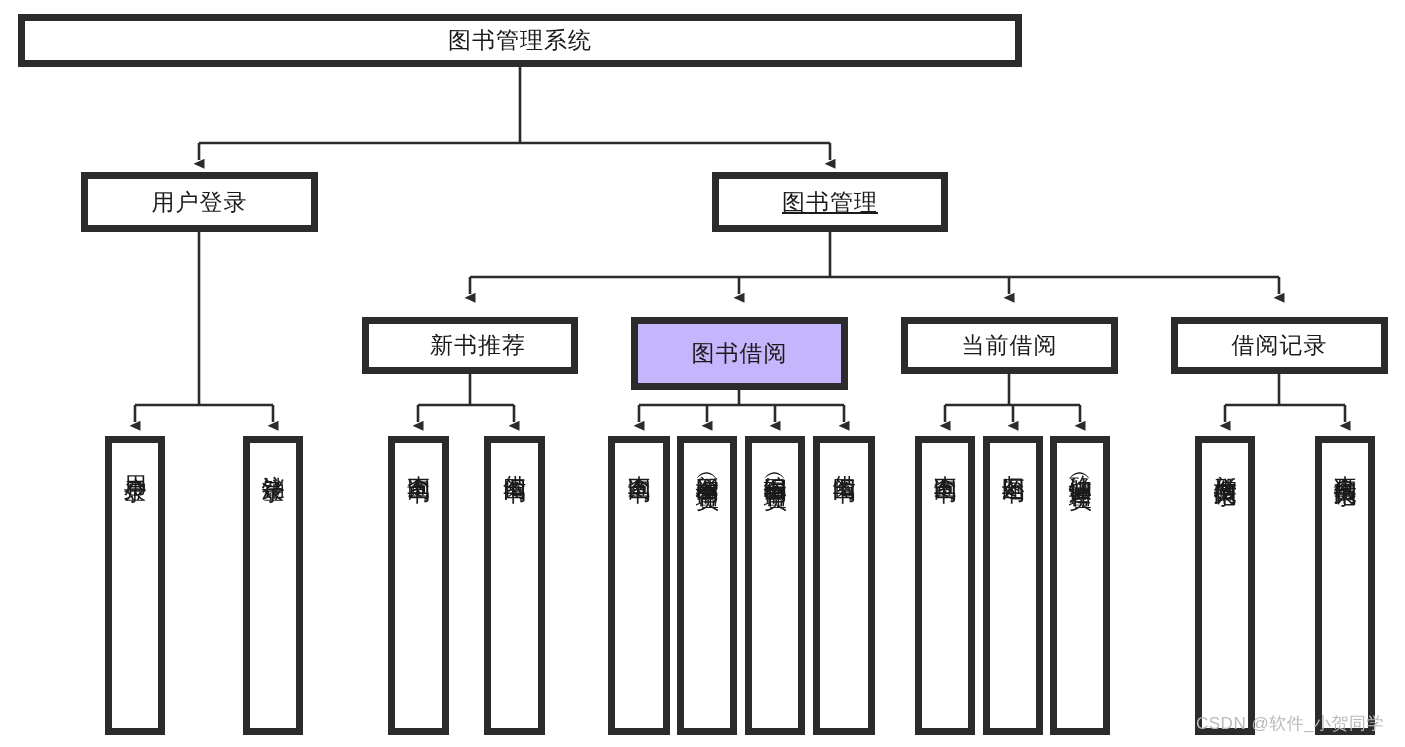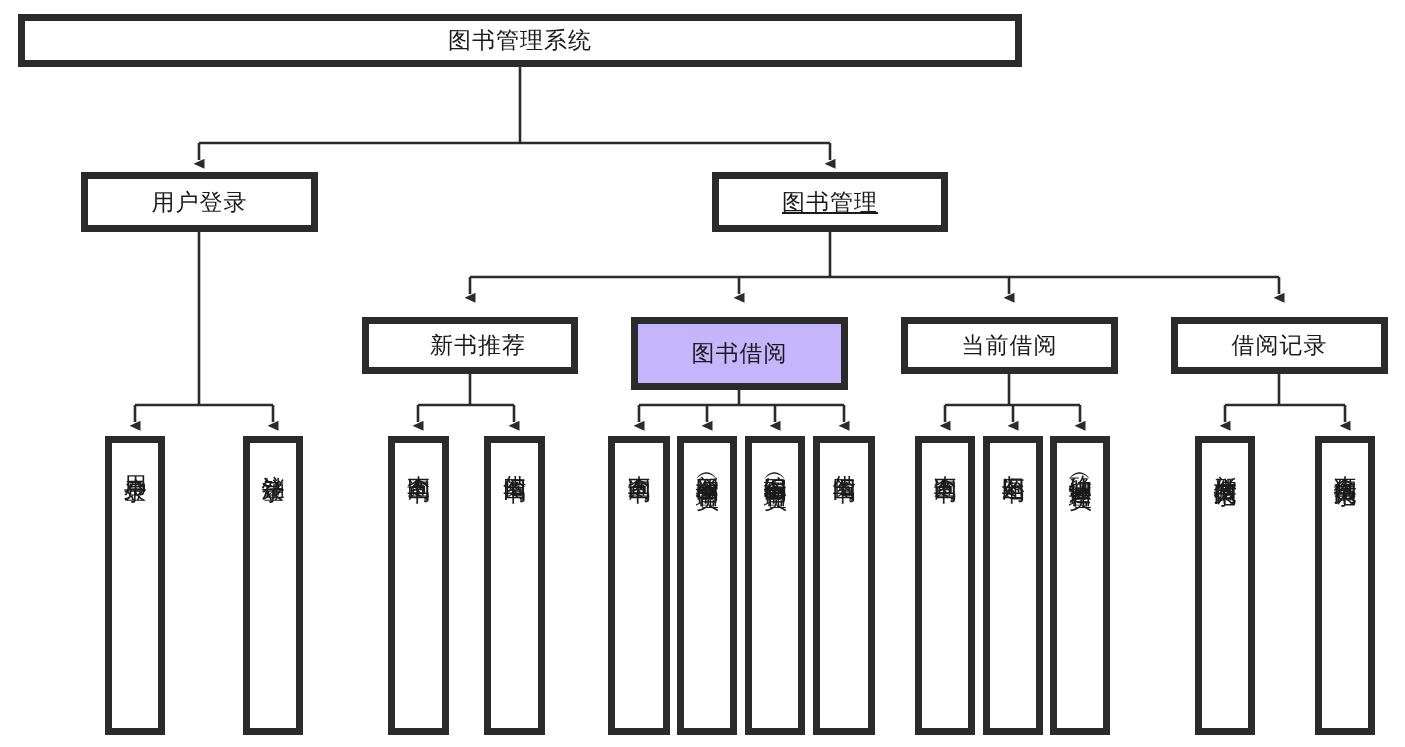--- a/index.html
+++ b/index.html
@@ -163,14 +163,15 @@
         <span class="vtext">确认归还（管理员）</span>
       </div>
       <div class="node vert" style="left: 1195px; top: 436px; width: 60px; height: 299px; border-color: rgb(43, 43, 43); background: rgb(255, 255, 255); color: rgb(26, 26, 26);">
         <span class="vtext">新增借阅记录</span>
       </div>
       <div class="node vert" style="left: 1315px; top: 436px; width: 60px; height: 299px; border-color: rgb(43, 43, 43); background: rgb(255, 255, 255); color: rgb(26, 26, 26);">
         <span class="vtext">查询借阅记录</span>
       </div>
     </div>
 
+  <div class="watermark" style="left: 1196px; top: 712px; color: rgb(185, 185, 185);">CSDN @软件_小贺同学</div>
 
 </div>
 
 </body></html>

